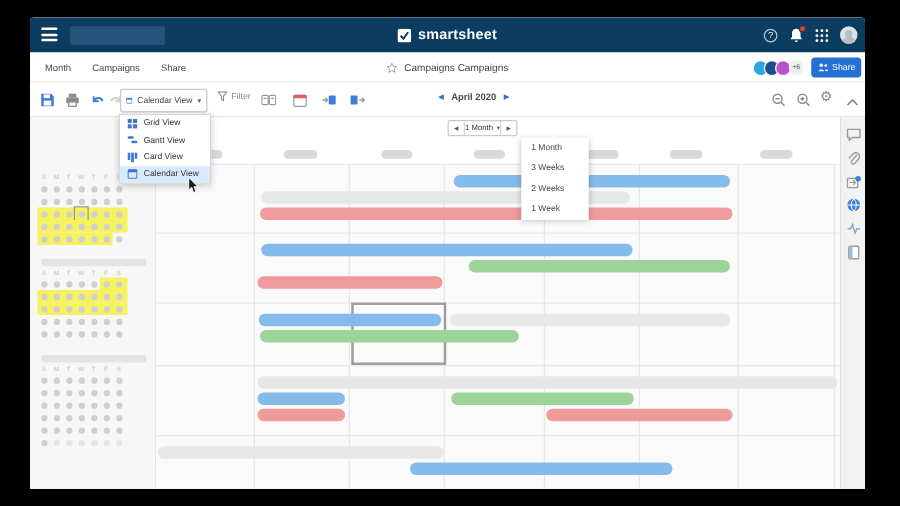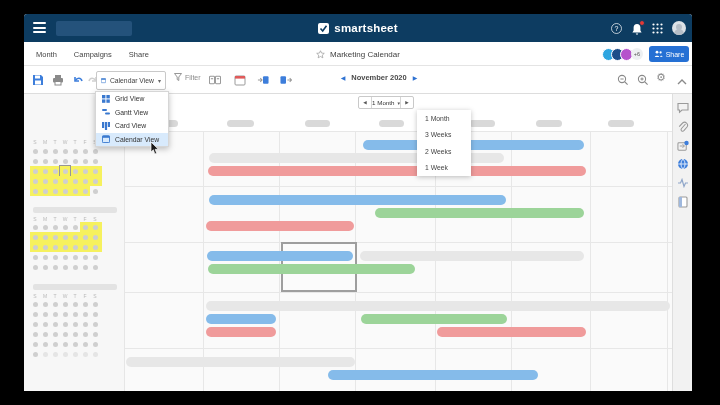--- a/index.html
+++ b/index.html
@@ -131,21 +131,21 @@
     <div class="menubar">
       <nav class="menu-items">
         <span class="menu-item">Month</span>
         <span class="menu-item">Campaigns</span>
         <span class="menu-item">Share</span>
       </nav>
       <div class="sheet-title">
         <svg width="9" height="9" viewBox="0 0 10 10" style="pointer-events:auto;cursor:pointer;">
             <path d="M5 .8 L6.2 3.4 L9.2 3.7 L7 5.7 L7.6 8.7 L5 7.2 L2.4 8.7 L3 5.7 L.8 3.7 L3.8 3.4 Z" fill="none" stroke="#9a9a9a" stroke-width=".8"></path>
           </svg>
-        <span>Marketing Calendar</span>
+        <span>Campaigns Campaigns</span>
       </div>
       <div class="collab">
         <span class="c-circle c1"></span>
         <span class="c-circle c2"></span>
         <span class="c-circle c3"></span>
         <span class="c-more">+6</span>
         <div class="share-btn">
           <svg width="9" height="8" viewBox="0 0 9 8">
               <circle cx="3" cy="2.2" r="1.4" fill="#fff"></circle>
               <path d="M.8 7 C.8 5.2 5.2 5.2 5.2 7 Z" fill="#fff"></path>
@@ -207,21 +207,21 @@
           <path d="M1 6 H5 M3.5 4 L5.5 6 L3.5 8" fill="none" stroke="#9a9a9a" stroke-width="1.1"></path>
           <rect x="6.5" y="2" width="6" height="8" rx="1" fill="#3d7edb"></rect>
         </svg>
       <svg class="tb-icon" style="left:256px;" viewBox="0 0 13 12">
           <rect x=".5" y="2" width="6" height="8" rx="1" fill="#3d7edb"></rect>
           <path d="M8 6 H12 M10.5 4 L12.5 6 L10.5 8" fill="none" stroke="#9a9a9a" stroke-width="1.1"></path>
         </svg>
 
       <div class="month-nav">
         <span class="arr">◀</span>
-        <span class="m-lbl">November 2020</span>
+        <span class="m-lbl">April 2020</span>
         <span class="arr">▶</span>
       </div>
 
       <svg class="tb-icon" style="left:593px;" viewBox="0 0 12 12">
           <circle cx="5" cy="5" r="3.6" fill="none" stroke="#8a8a8a" stroke-width="1.1"></circle>
           <path d="M7.8 7.8 L10.6 10.6" stroke="#8a8a8a" stroke-width="1.2"></path>
           <path d="M3.4 5 H6.6" stroke="#8a8a8a" stroke-width="1.1"></path>
         </svg>
       <svg class="tb-icon" style="left:613px;" viewBox="0 0 12 12">
           <circle cx="5" cy="5" r="3.6" fill="none" stroke="#8a8a8a" stroke-width="1.1"></circle>

